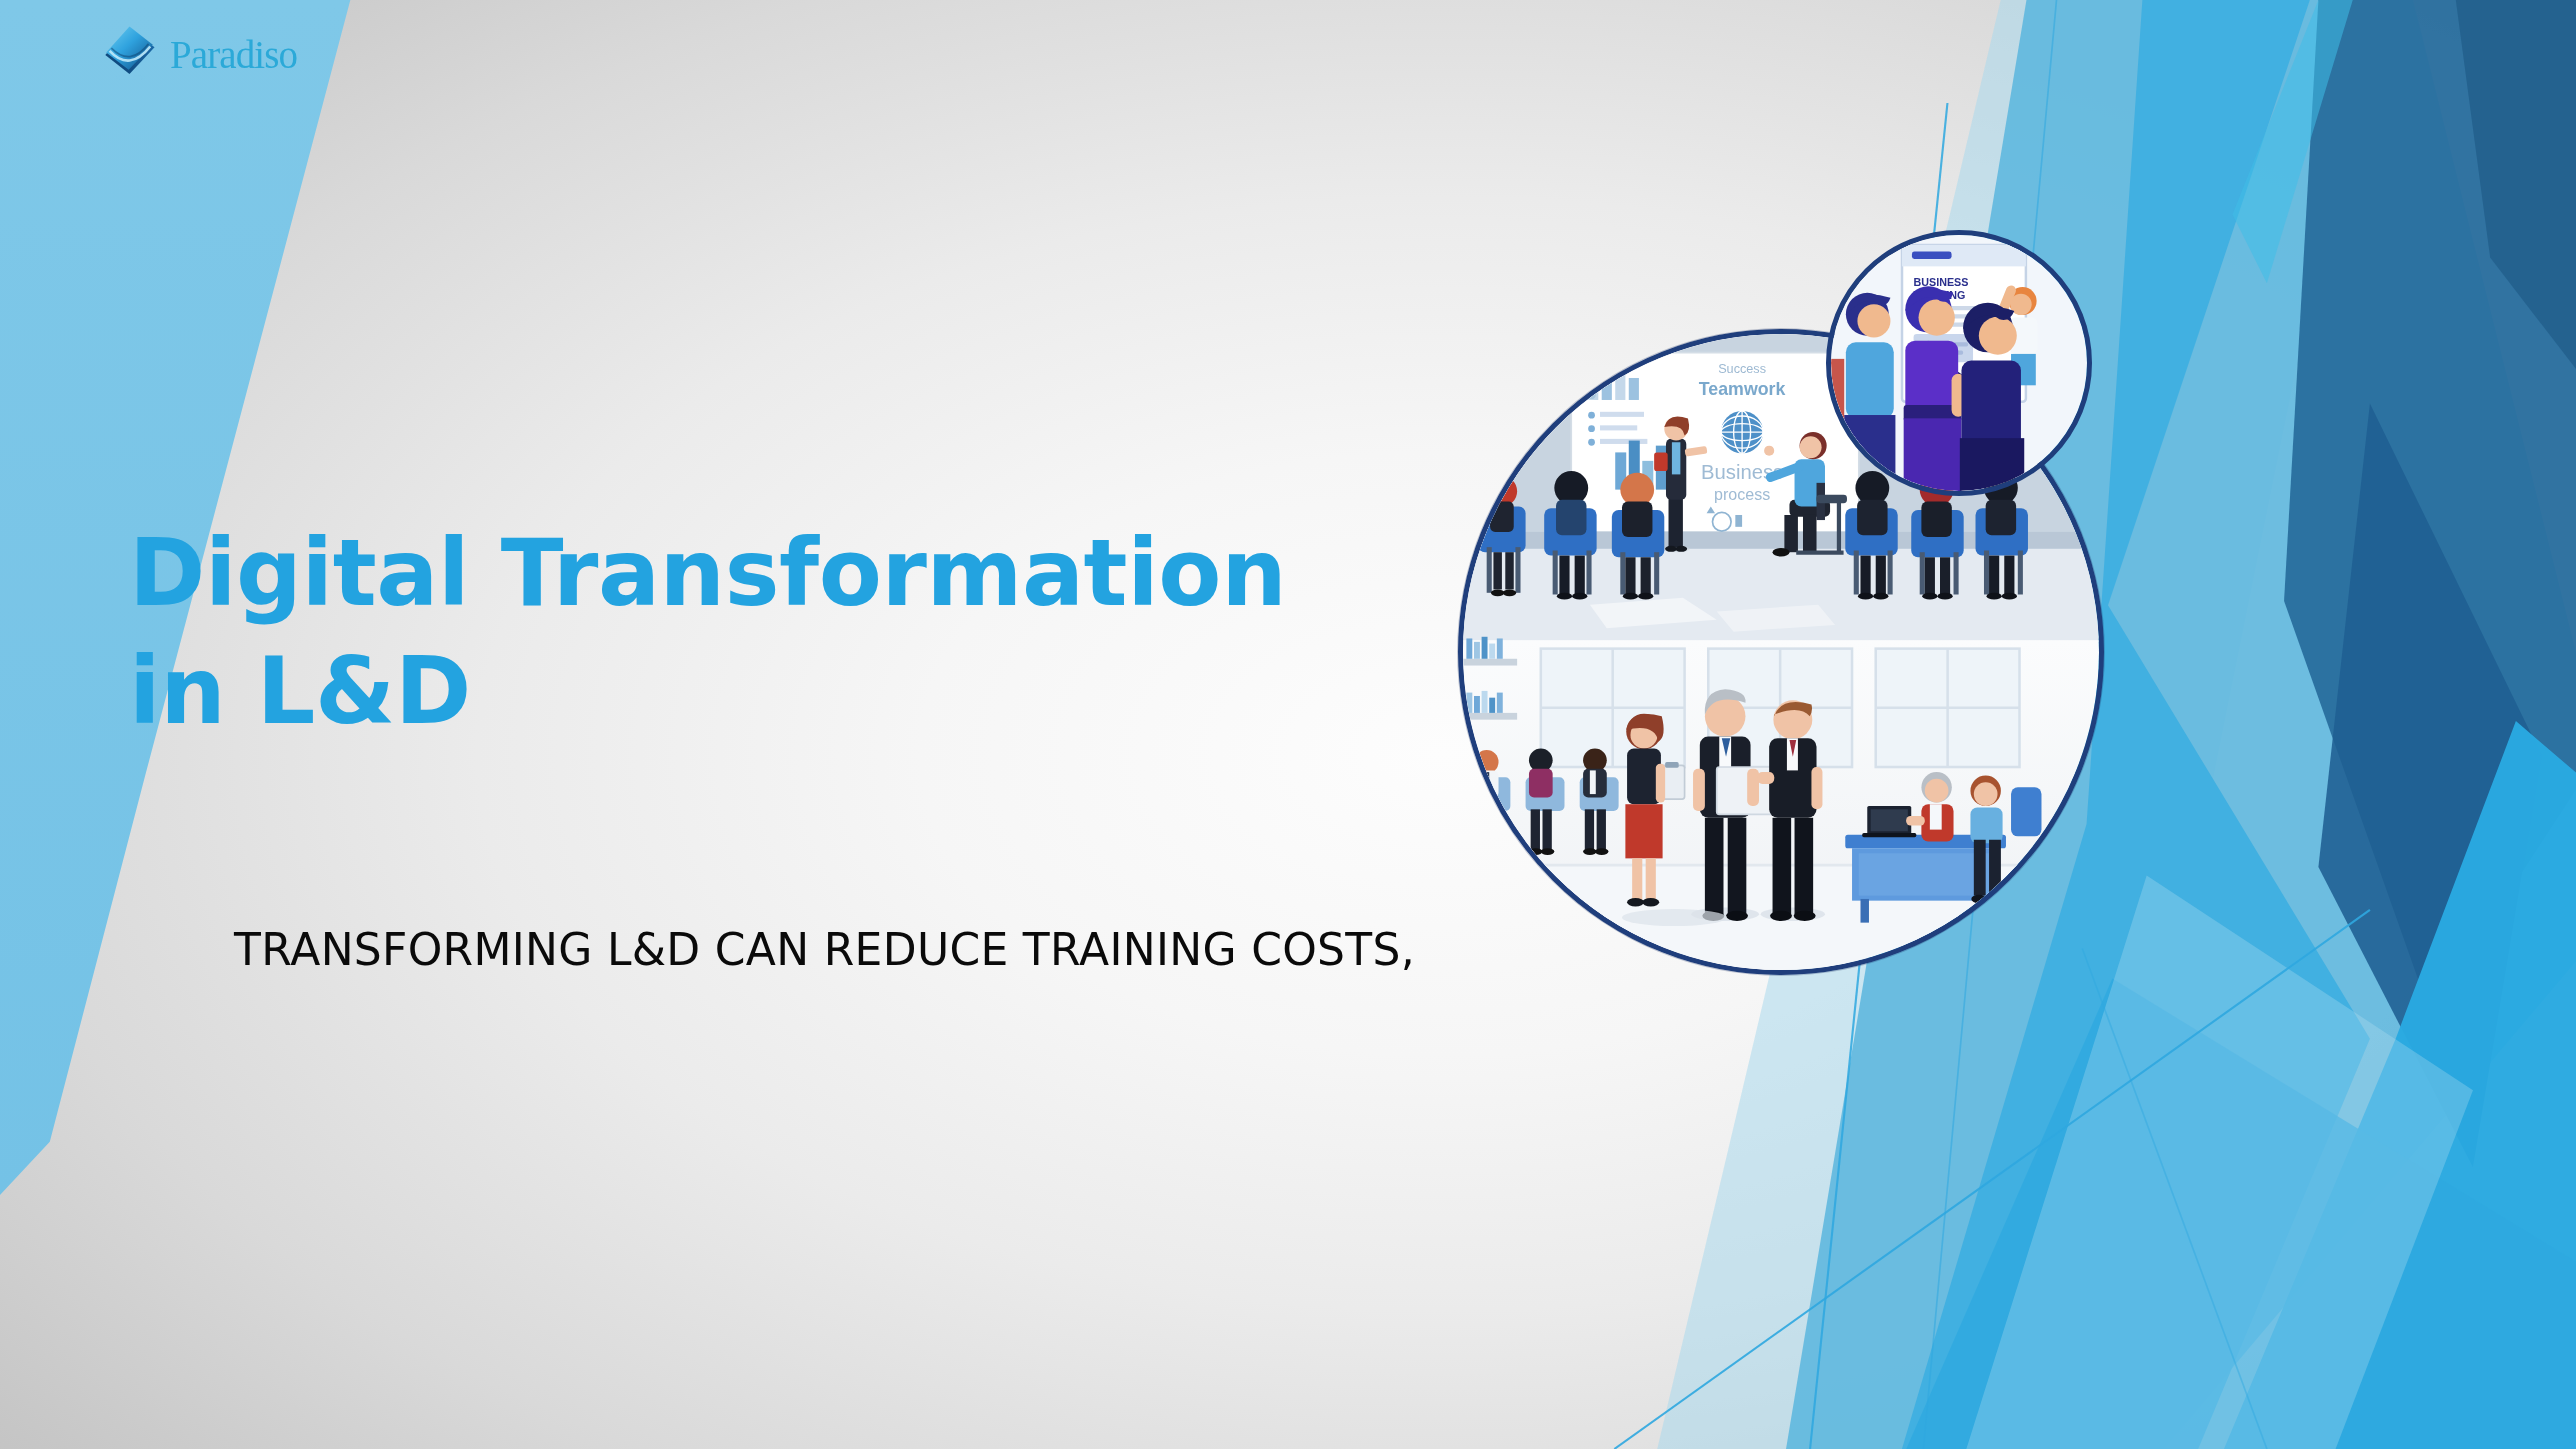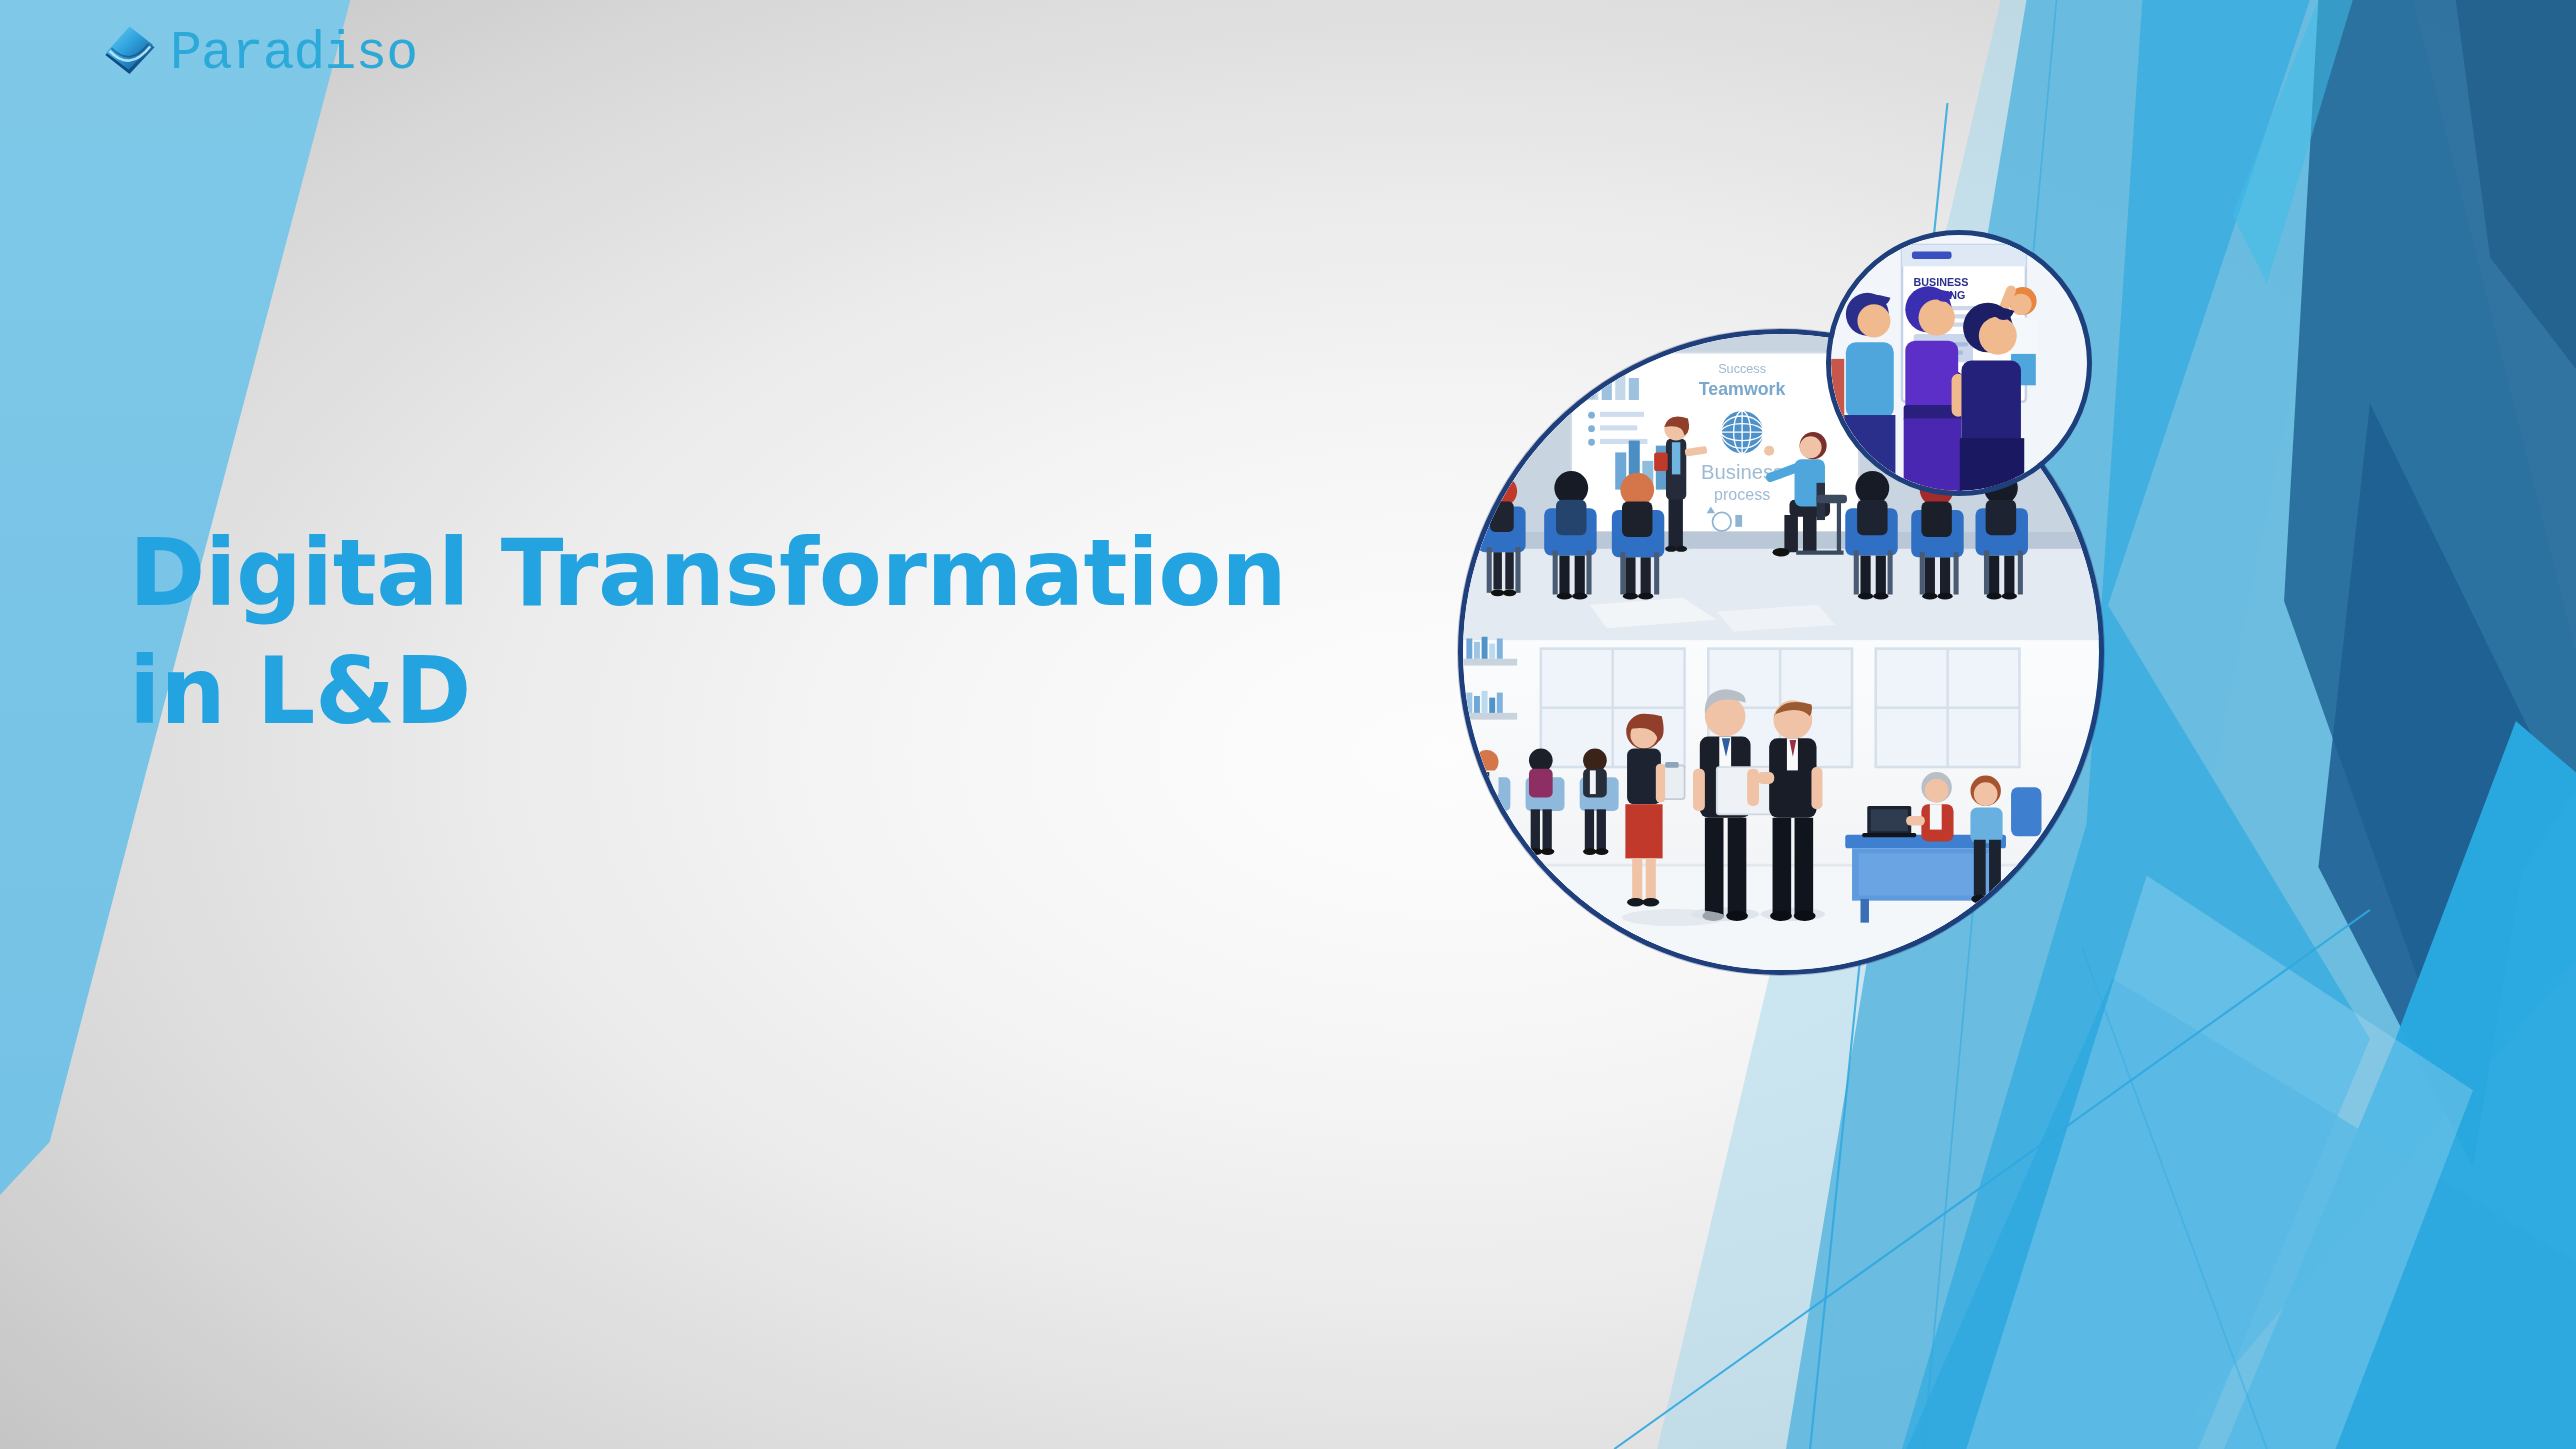--- a/index.html
+++ b/index.html
@@ -16,24 +16,24 @@
   .layer{position:absolute;top:0;left:0;width:2576px;height:1449px;}
   .layer svg{display:block;width:2576px;height:1449px;}
 
   
   #logo{
     position:absolute;left:101px;top:24px;
     display:flex;align-items:center;gap:12px;z-index:40;
   }
   #logo .mark{width:57px;height:57px;flex:0 0 57px;}
   #logo .wordmark{
-    font-size:53px;
+    font-size:39px;
     letter-spacing:-0.9px;
     color:#2BA9D8;
-    font-family:Liberation Mono, monospace;
+    font-family:Liberation Serif, serif;
     font-weight:400;
     line-height:1;
     position:relative;top:1.7px;
   }
 
   
   #title{
     position:absolute;
     left:129px;top:515px;
     width:1185px;
@@ -155,20 +155,21 @@
     </span>
     <span class="wordmark">Paradiso</span>
   </div>
 
   <div id="title">
     <span>Digital Transformation</span>
     <span class="l2">in L&amp;D</span>
   </div>
 
   <div id="subtitle">
+    <span>TRANSFORMING L&amp;D CAN REDUCE TRAINING COSTS,</span>
   </div>
 
   <div class="photo" id="photo-main">
     <svg viewBox="0 0 752 752">
       <defs>
         <clipPath id="cMain">
             <circle cx="376" cy="376" r="376"></circle>
           </clipPath>
         <linearGradient id="roomTop" x1="0" y1="0" x2="0" y2="1">
           <stop offset="0" stop-color="#eef3f8"></stop>

